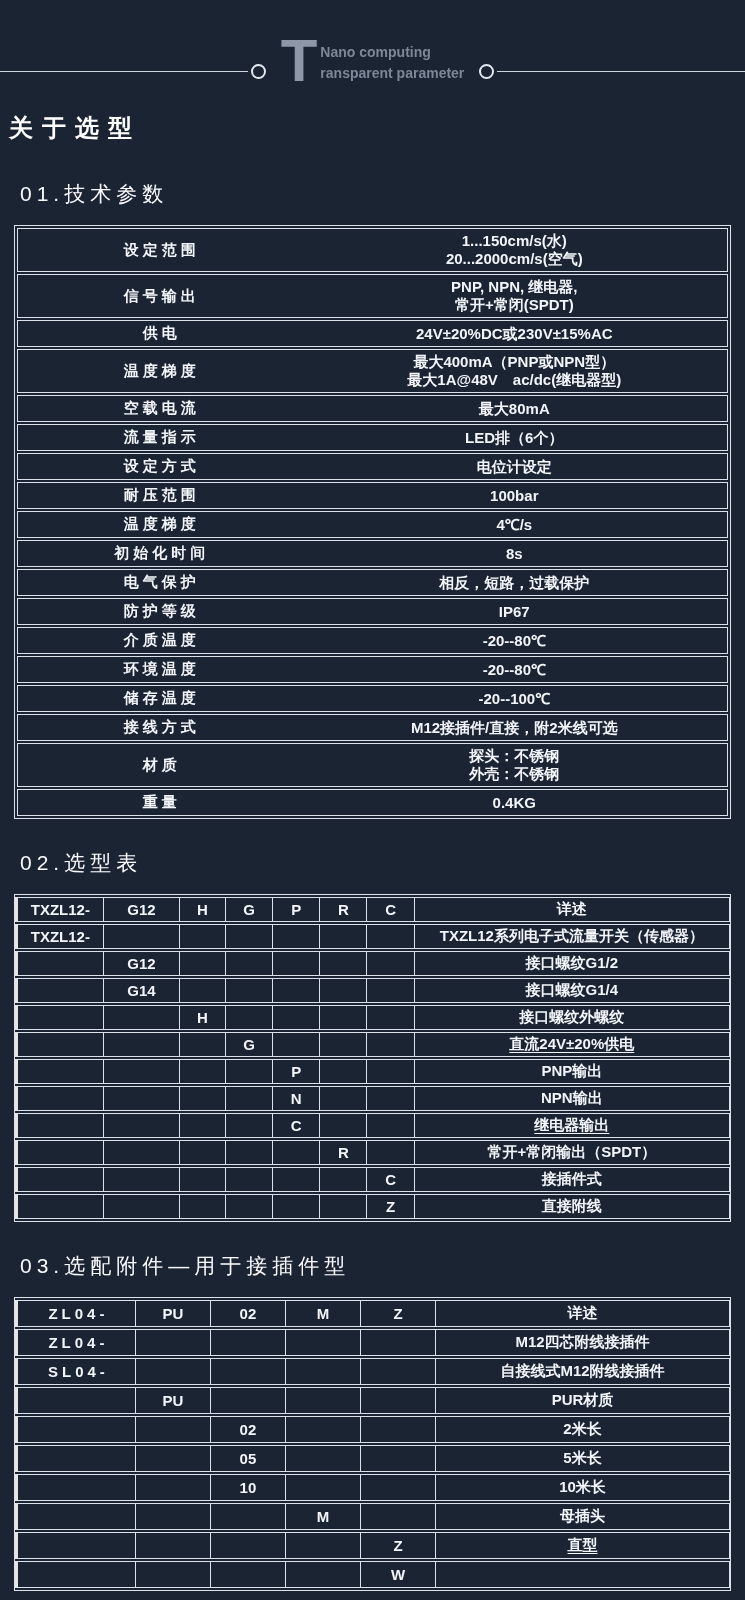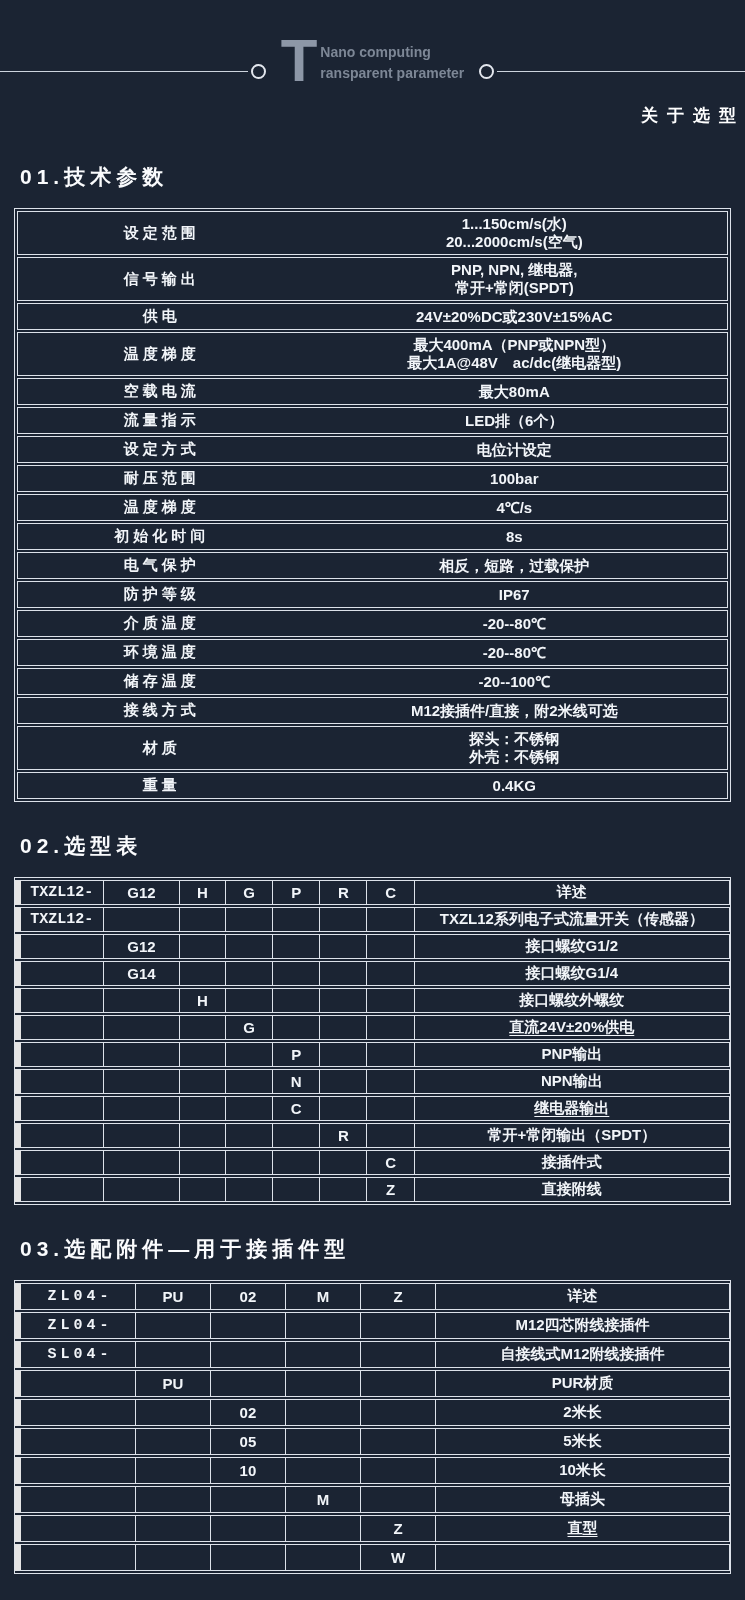--- a/index.html
+++ b/index.html
@@ -16,24 +16,24 @@
   .band { display: flex; align-items: center; height: 66px; }
   .h-line { flex: 1; height: 1px; background: #cdd4de; }
   .h-circle {
     width: 15px; height: 15px; border: 2px solid #e3e7ee;
     border-radius: 50%; margin: 0 3px; flex: 0 0 auto;
   }
   .logo { display: flex; align-items: flex-start; margin: 0 12px; transform: translateY(-10px); }
   .logo-t { font-size: 60px; line-height: 48px; color: #8d97a7; font-weight: 600; margin-right: 3px; }
   .logo-text { font-size: 14px; line-height: 21px; color: #7d8796; font-weight: 600; padding-top: 5px; }
   .logo-text span { display: block; }
-  .subtitle { text-align: right; font-size: 17px; letter-spacing: 9px; color: #ffffff; margin-top: 0; text-indent: 9px; }
+  .subtitle { text-align: left; font-size: 24px; letter-spacing: 9px; color: #ffffff; margin-top: 8px; text-indent: 9px; }
 
   
-  .sec-title { font-size: 21px; letter-spacing: 5px; color: #fafbfd; margin: 30px 0 17px 20px; font-weight: bold; }
+  .sec-title { font-size: 21px; letter-spacing: 5px; color: #fafbfd; margin: 30px 0 17px 20px; font-weight: normal; }
   .section-tech .sec-title { margin-top: 36px; }
 
   
   .spec-table { margin: 0 14px; border: 1px solid #dde2ea; padding: 2px; }
   .spec-row {
     display: flex; align-items: center;
     border: 1px solid #dde2ea; margin-bottom: 2px; padding: 3px 0;
   }
   .spec-row:last-child { margin-bottom: 0; }
   .spec-label { width: 40%; text-align: center; font-size: 15px; letter-spacing: 4px; text-indent: 4px; }
@@ -45,21 +45,21 @@
     width: 717px; margin: 0 14px; table-layout: fixed;
     border-collapse: separate; border-spacing: 0 2px;
     border: 1px solid #dde2ea;
   }
   table.grid td {
     border-top: 1px solid #dde2ea; border-bottom: 1px solid #dde2ea;
     border-right: 1px solid #dde2ea;
     text-align: center; vertical-align: middle;
     font-size: 15px; color: #f2f5f9; overflow: hidden;
   }
-  table.grid td:first-child { border-left: 6px solid #e5e5e5; font-family: Liberation Mono, monospace; }
+  table.grid td:first-child { border-left: 3px solid #e5e5e5; }
   #t2 td { height: 25px; }
   #t3 td { height: 27px; }
   #t3 td:first-child { letter-spacing: 4px; text-indent: 4px; }
   .u { text-decoration: underline; text-underline-offset: 3px; }
 </style>
 </head>
 <body>
 
 <div class="page">
 

